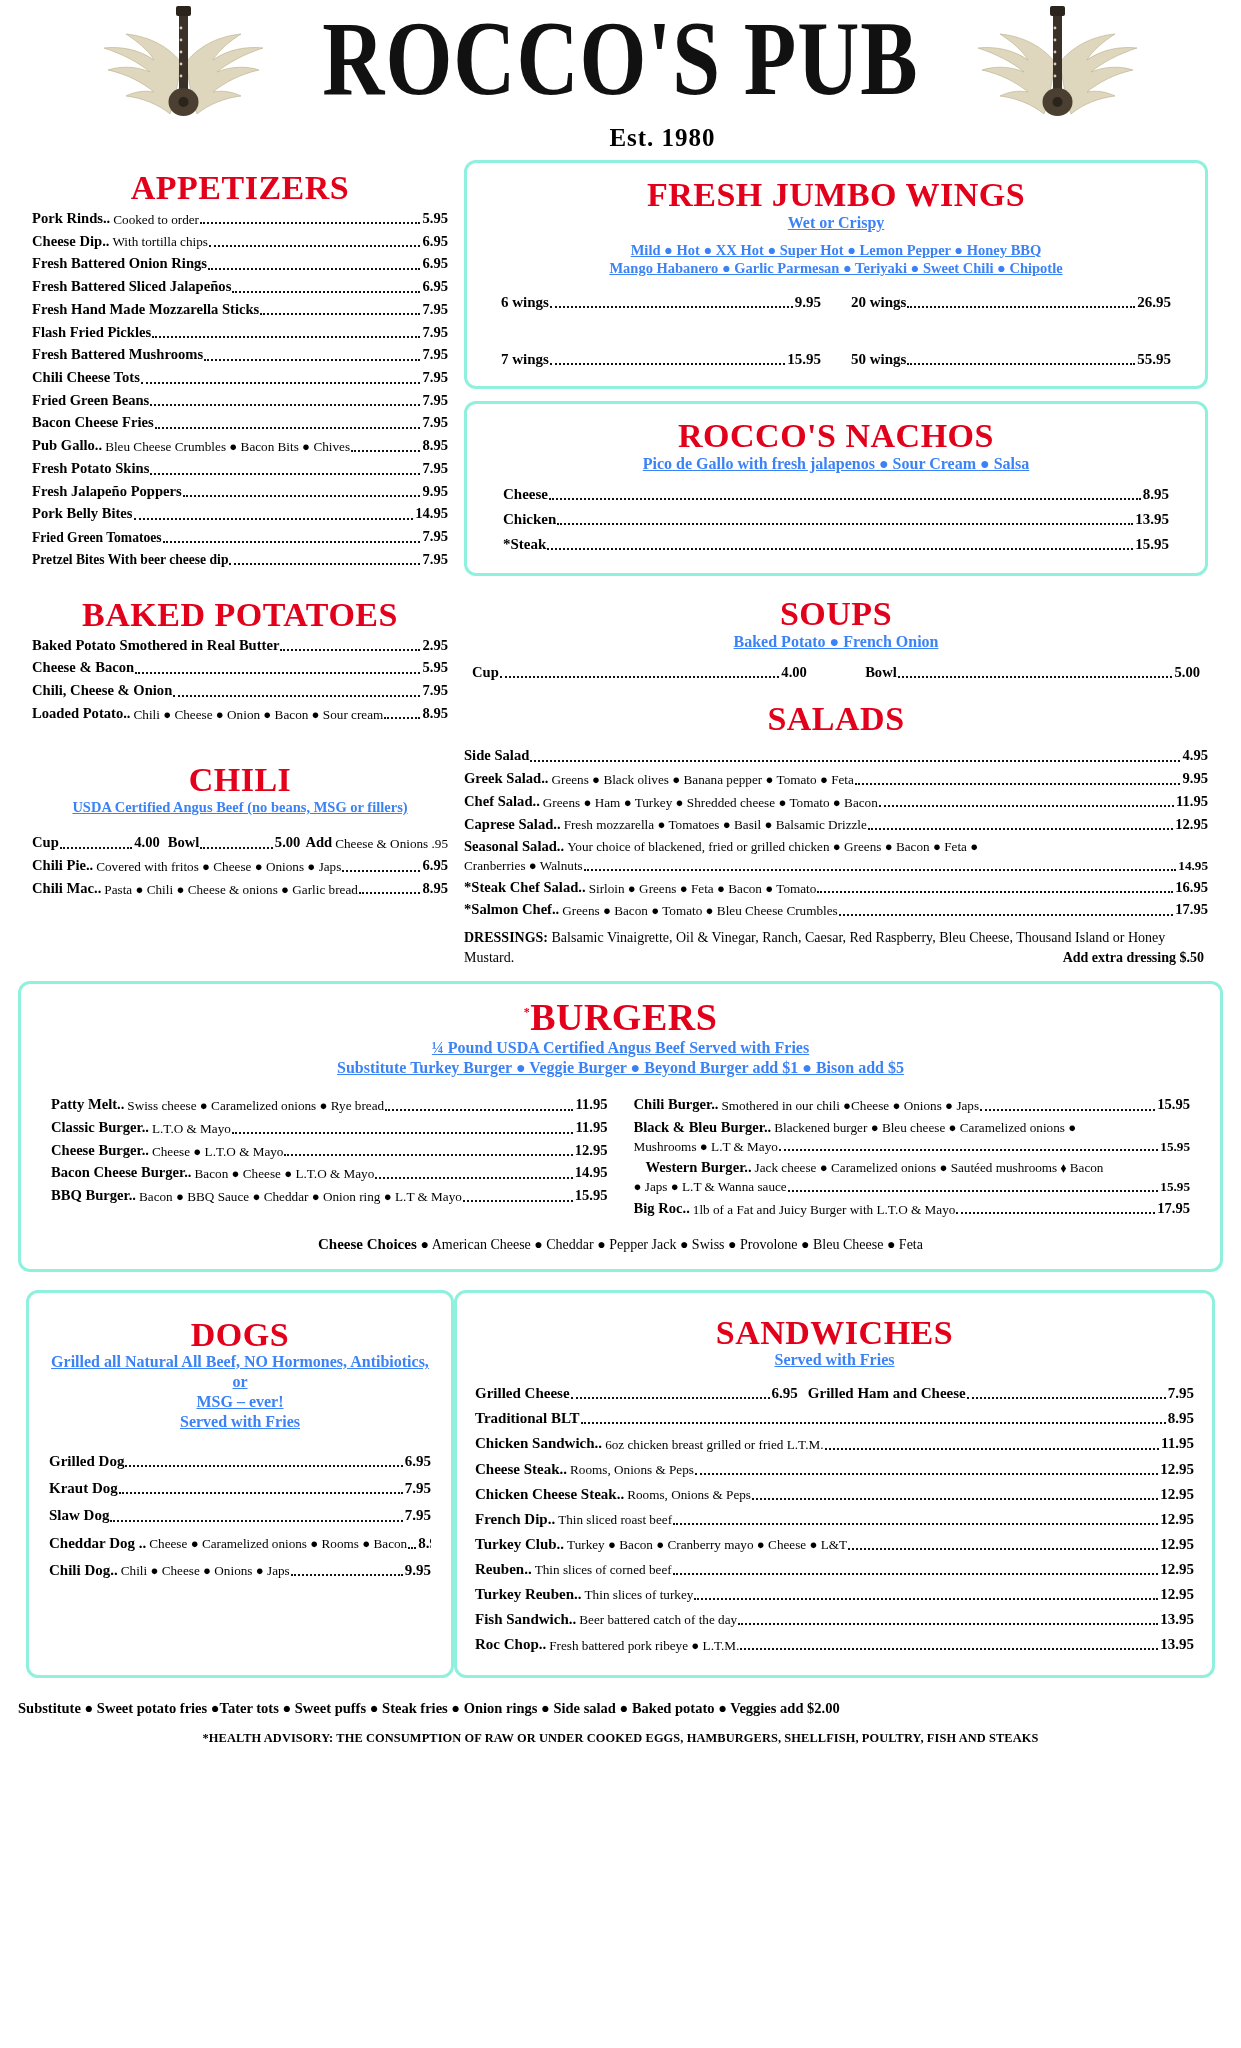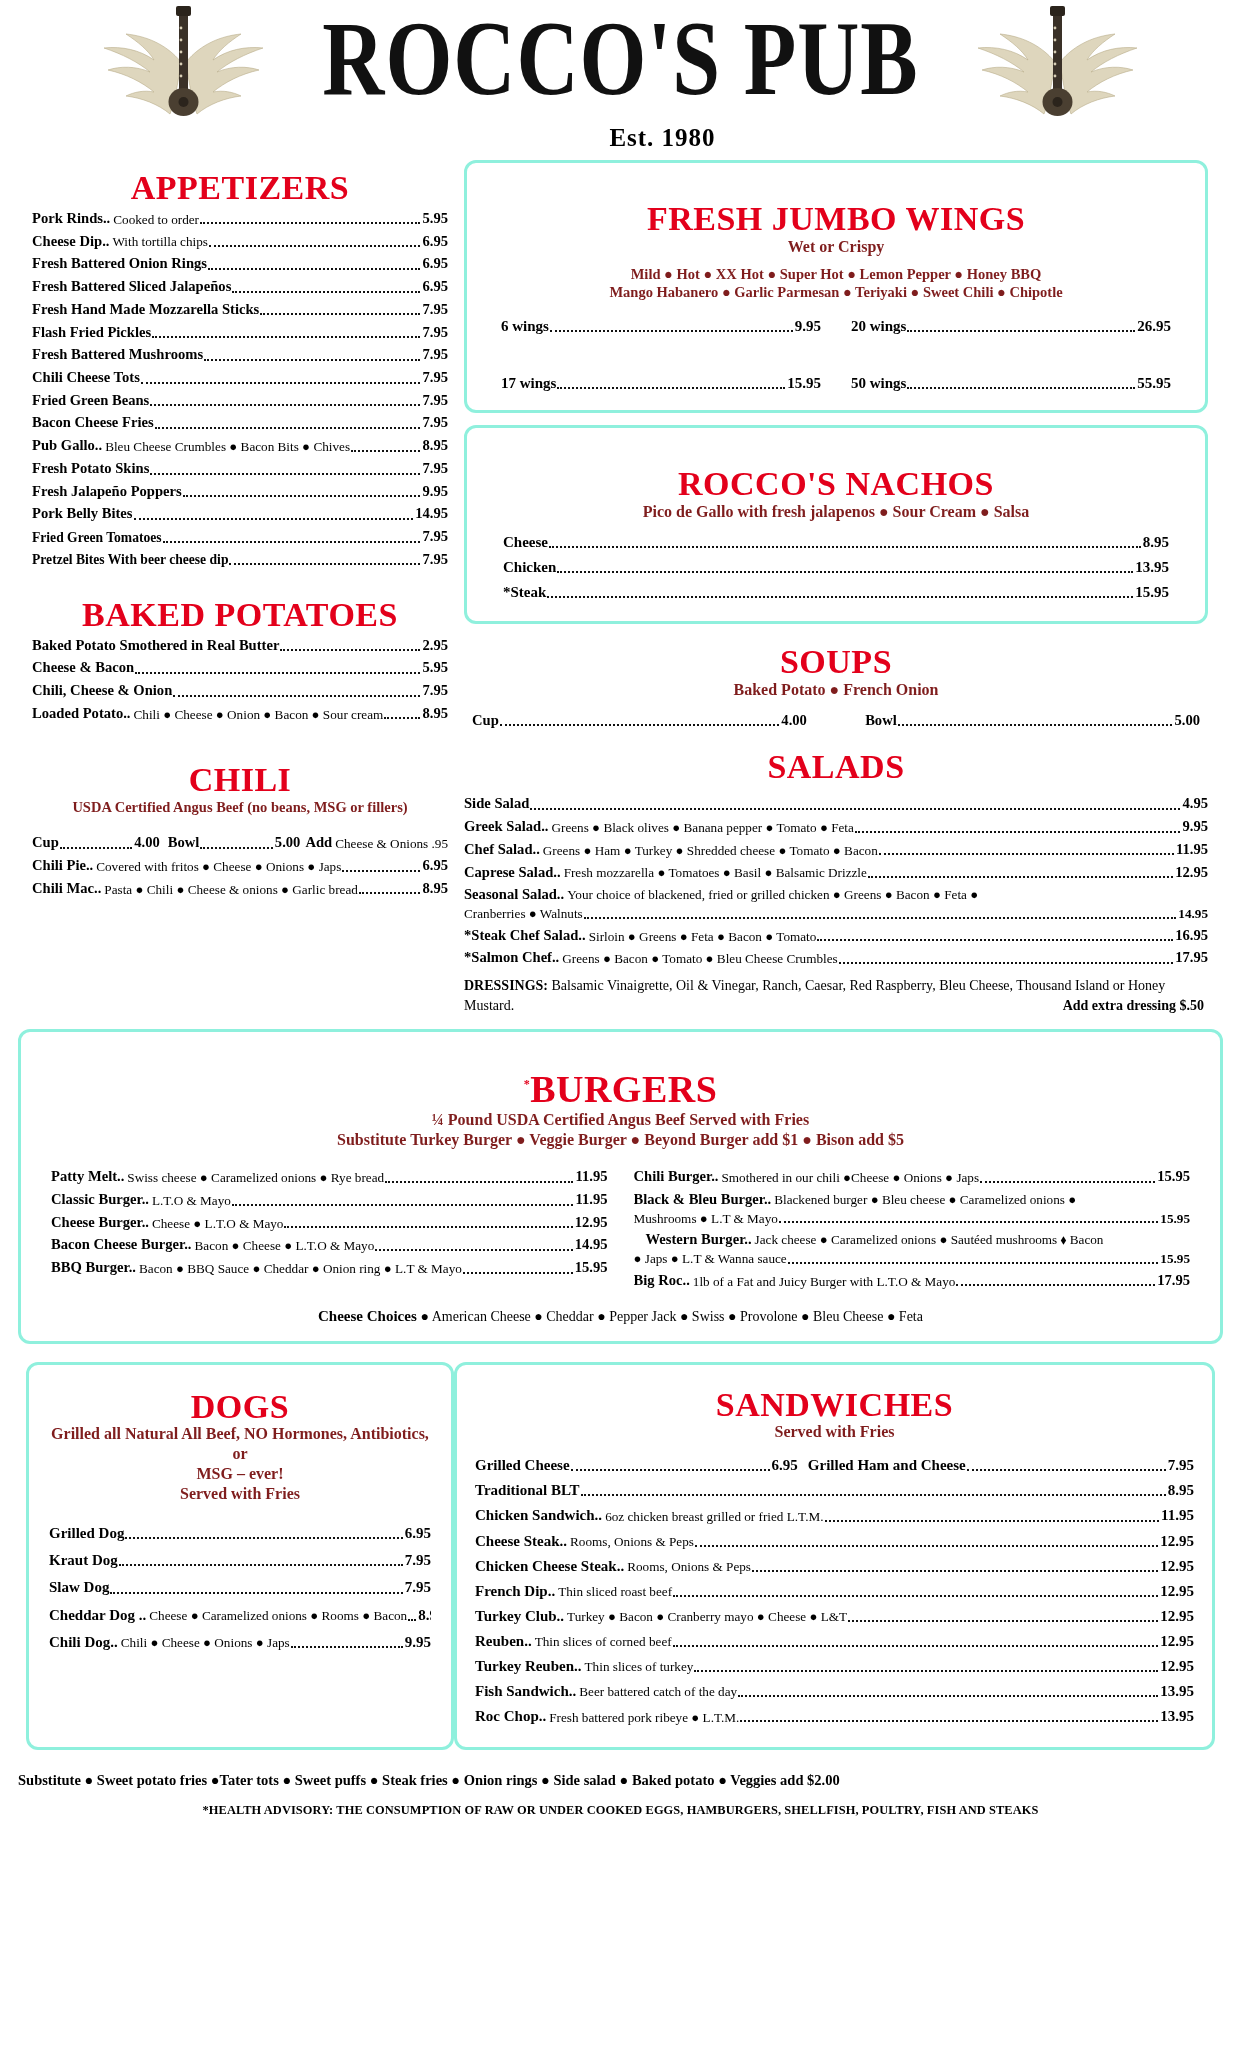--- a/index.html
+++ b/index.html
@@ -55,25 +55,26 @@
   .sec-title {
     color: #e3001b;
     font-weight: bold;
     text-align: center;
     font-size: 34px;
     letter-spacing: .5px;
     line-height: 1.05;
     margin-top: 10px;
   }
   .sec-sub {
-    color: #7f1d1d;
+    color: #3b82f6;
     font-weight: bold;
     text-align: center;
     font-size: 14.5px;
     line-height: 1.25;
+    text-decoration: underline;
   }
   .sec-sub.big { font-size: 16px; }
 
   .row {
     display: flex;
     align-items: flex-end;
     font-size: 14.6px;
     line-height: 1.34;
     margin: 3.2px 0;
     white-space: nowrap;
@@ -95,21 +96,21 @@
   .wrapline .sub2 { display: block; font-size: 13.2px; }
 
   
   .top-grid { display: flex; gap: 0; align-items: flex-start; }
   .col-left { width: 430px; padding-left: 14px; }
   .col-right { width: 760px; padding-left: 16px; }
 
   .mintbox {
     border: 3px solid #8ff0dd;
     border-radius: 12px;
-    padding: 28px 16px 14px;
+    padding: 4px 16px 14px;
     background: #fff;
   }
 
   
   .wing-prices {
     display: grid;
     grid-template-columns: 1fr 1fr;
     column-gap: 22px;
     row-gap: 2px;
     margin-top: 12px;
@@ -379,21 +380,21 @@
               <span class="nm">6 wings</span>
               <span class="dots"></span>
               <span class="pr">9.95</span>
             </div>
           <div class="row">
               <span class="nm">20 wings</span>
               <span class="dots"></span>
               <span class="pr">26.95</span>
             </div>
           <div class="row">
-              <span class="nm">17 wings</span>
+              <span class="nm">7 wings</span>
               <span class="dots"></span>
               <span class="pr">15.95</span>
             </div>
           <div class="row">
               <span class="nm">50 wings</span>
               <span class="dots"></span>
               <span class="pr">55.95</span>
             </div>
         </div>
       </div>

